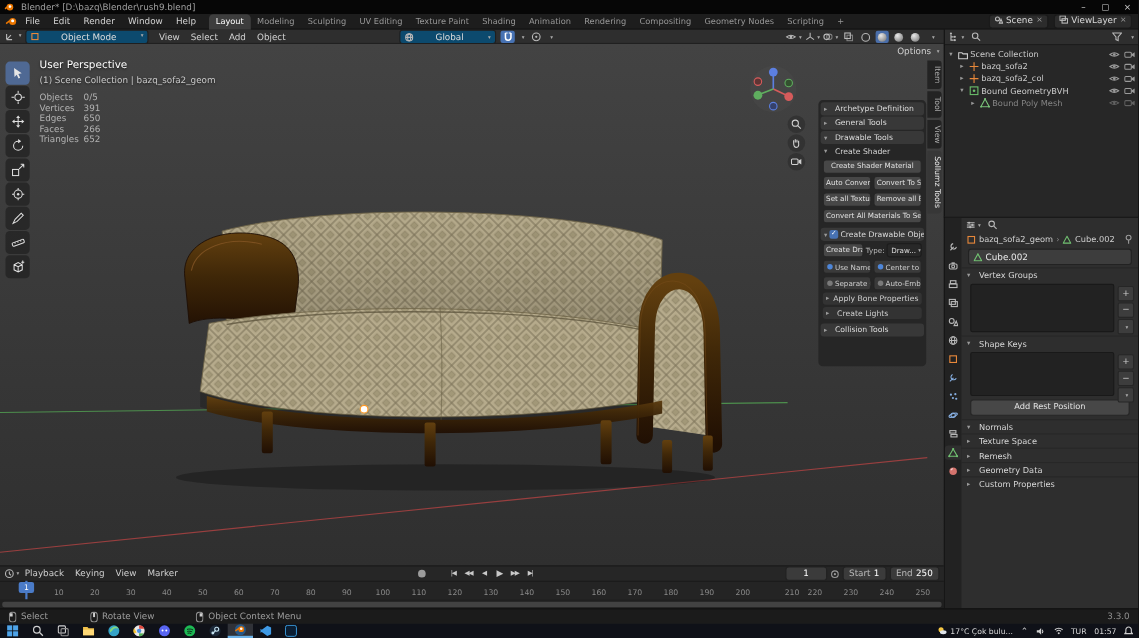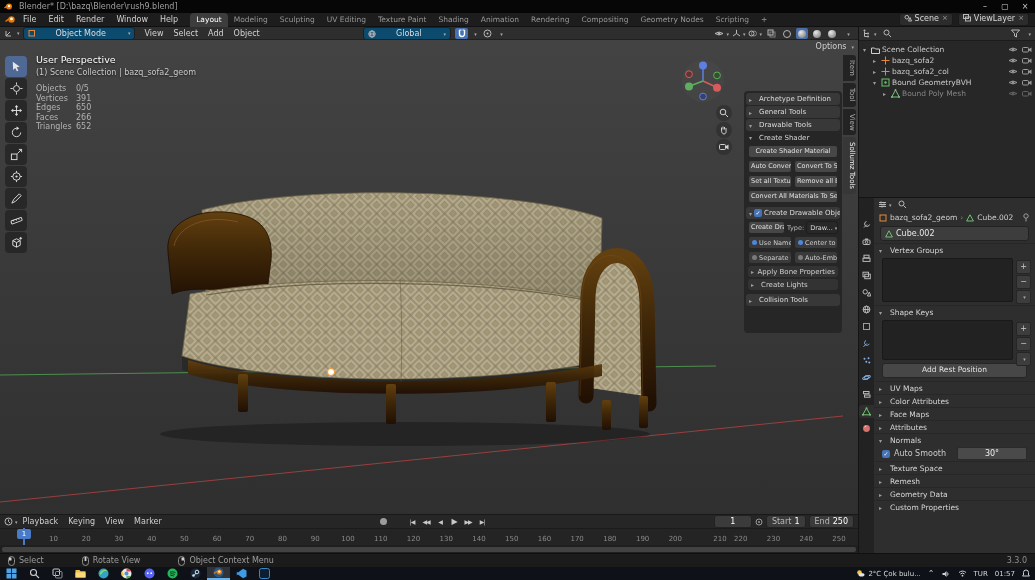--- a/index.html
+++ b/index.html
@@ -897,47 +897,24 @@
         </div>
       <div style="position:relative">
         <div class="plist" style="height:38px"></div>
         <div class="plist-btns" style="top:2px">
           <div class="pl-btn">+</div>
           <div class="pl-btn">−</div>
           <div class="pl-btn"><span class="caret">▾</span></div>
         </div>
       </div>
       <div class="wide-btn">Add Rest Position</div>
-      <div id="prop-col-a">
-          <div class="sec-head">
-            <span class="tri">▸</span>
-            <span>UV Maps</span>
-          </div>
-          <div class="sec-head">
-            <span class="tri">▸</span>
-            <span>Color Attributes</span>
-          </div>
-          <div class="sec-head">
-            <span class="tri">▸</span>
-            <span>Face Maps</span>
-          </div>
-          <div class="sec-head">
-            <span class="tri">▸</span>
-            <span>Attributes</span>
-          </div>
-        </div>
       <div class="sec-head">
           <span class="tri">▾</span>
           <span>Normals</span>
         </div>
-      <div class="prow">
-        <span class="cb">✓</span>
-        <span style="color:#c9c9c9">Auto Smooth</span>
-        <span class="val-field">30°</span>
-      </div>
       <div id="prop-col-b">
           <div class="sec-head">
             <span class="tri">▸</span>
             <span>Texture Space</span>
           </div>
           <div class="sec-head">
             <span class="tri">▸</span>
             <span>Remesh</span>
           </div>
           <div class="sec-head">
@@ -1169,21 +1146,21 @@
             </svg>
           </span>
         </div>
       </div>
     <div class="tray">
       <span class="weather">
         <svg width="9" height="9" viewBox="0 0 9 9">
             <circle cx="3.5" cy="3.5" r="2.3" fill="#f5c744"></circle>
             <ellipse cx="5.5" cy="5.8" rx="3" ry="1.8" fill="#dfe4ea"></ellipse>
           </svg>
-        <span>2°C Çok bulu...</span>
+        <span>17°C Çok bulu...</span>
       </span>
       <span style="font-size:8px;color:#cfcfcf">⌃</span>
       <span>
           <svg width="9" height="8" viewBox="0 0 9 8">
             <path d="M0.5 3 H2.5 L4.5 1 V7 L2.5 5 H0.5 Z" fill="#cfcfcf"></path>
             <path d="M5.5 2.5 a2.5 2.5 0 0 1 0 3" stroke="#cfcfcf" fill="none"></path>
           </svg>
         </span>
       <span>
           <svg width="9" height="7" viewBox="0 0 9 7">

